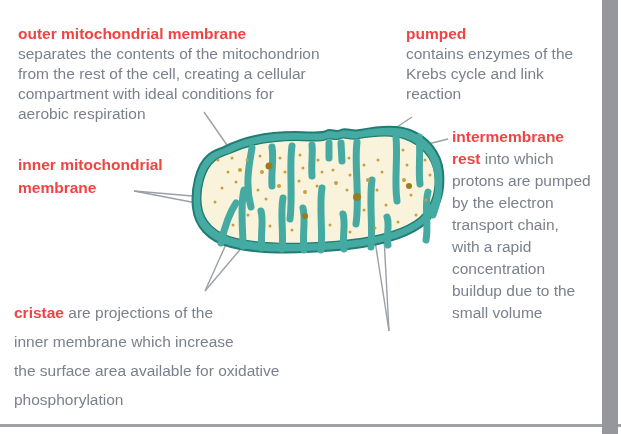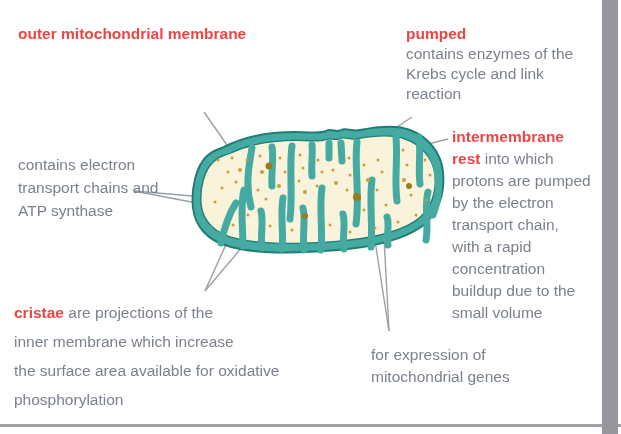--- a/index.html
+++ b/index.html
@@ -122,49 +122,50 @@
         <circle cx="416" cy="215" r="1.5" fill="#c79f3e"></circle>
         <circle cx="248" cy="215" r="1.5" fill="#c79f3e"></circle>
         <circle cx="233" cy="225" r="1.5" fill="#c79f3e"></circle>
         <circle cx="270" cy="226" r="1.5" fill="#c79f3e"></circle>
       </g>
   </g>
 </svg>
 
 <div class="label" id="label-outer">
     <span class="term block">outer mitochondrial membrane</span>
+    <span class="block prel">separates the contents of the mitochondrion
+from the rest of the cell, creating a cellular
+compartment with ideal conditions for
+aerobic respiration</span>
   </div>
 
 <div class="label" id="label-matrix">
     <span class="term block">pumped</span>
     <span class="block prel">contains enzymes of the
 Krebs cycle and link
 reaction</span>
   </div>
 
 <div class="label" id="label-inner">
-    <span class="block prel">contains electron
-transport chains and
-ATP synthase</span>
+    <span class="term block prel">inner mitochondrial
+membrane</span>
   </div>
 
 <div class="label prel" id="label-intermembrane"><span class="term prel">intermembrane
 rest</span> <span class="prel">into which
 protons are pumped
 by the electron
 transport chain,
 with a rapid
 concentration
 buildup due to the
 small volume</span></div>
 
 <div class="label prel" id="label-cristae"><span class="term prel">cristae</span> <span class="prel">are projections of the
 inner membrane which increase
 the surface area available for oxidative
 phosphorylation</span></div>
 
 <div class="label" id="label-ribosomes">
-    <span class="block prel">for expression of
-mitochondrial genes</span>
   </div>
 
 <div class="page-edge-right"></div>
 <div class="page-edge-bottom"></div>
 
 </body></html>

